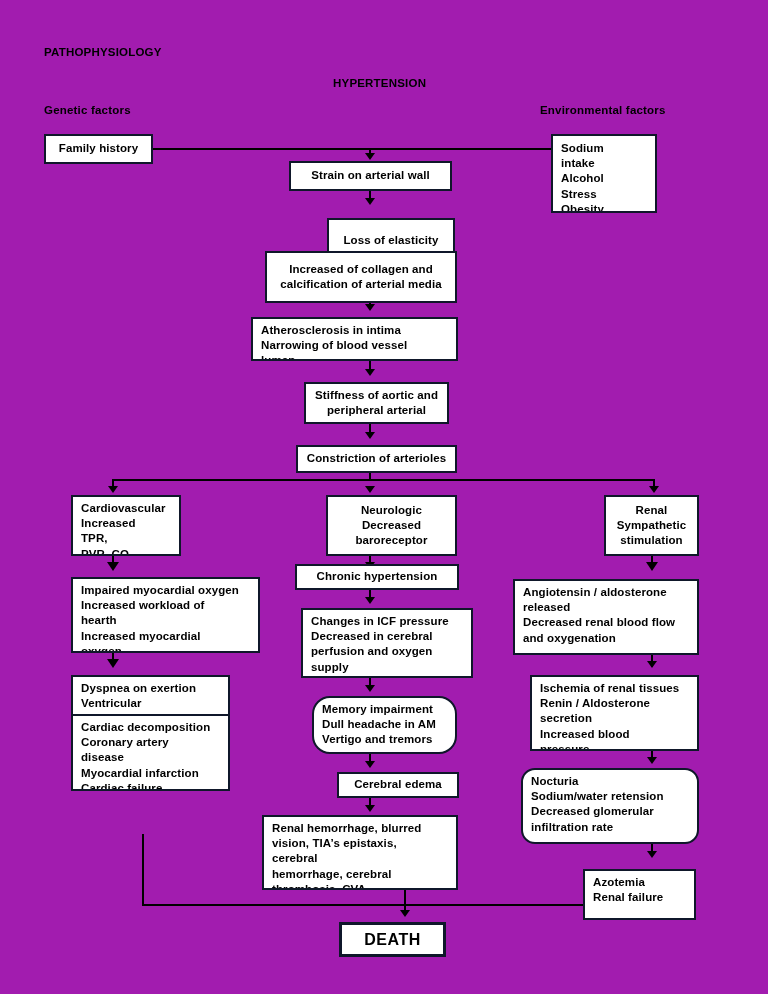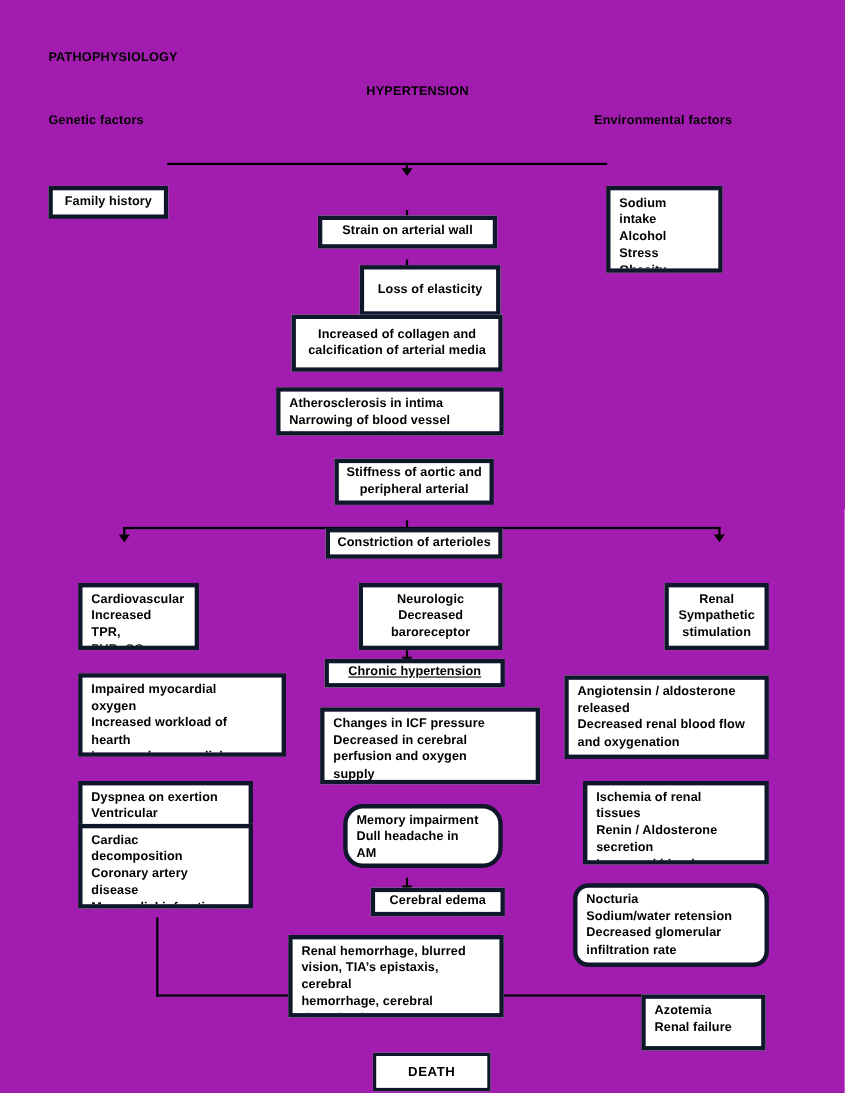--- a/index.html
+++ b/index.html
@@ -23,50 +23,49 @@
     position: absolute;
     font-weight: bold;
     font-size: 11.5px;
     letter-spacing: 0.2px;
     white-space: nowrap;
     line-height: 1.1;
   }
   .node {
     position: absolute;
     box-sizing: border-box;
-    border: 4px solid #0f172a;
+    border: 2px solid #0f172a;
     background: #ffffff;
     font-weight: bold;
     font-size: 11.5px;
     line-height: 1.32;
     letter-spacing: 0.1px;
     overflow: hidden;
     z-index: 3;
-    margin-top: 35px;
   }
   .node .txt {
     display: block;
     white-space: pre-line;
   }
   .node.center {
     display: flex;
     align-items: center;
     justify-content: center;
     text-align: center;
   }
   .node.center .txt { text-align: center; }
   .node.left {
     padding: 4px 17px 0 8px;
     text-align: left;
   }
   .node.death {
     display: flex;
     align-items: center;
     justify-content: center;
-    font-size: 12px;
+    font-size: 16px;
     letter-spacing: 0.5px;
   }
   
   .vline {
     position: absolute;
     width: 2px;
     background: #000000;
     z-index: 1;
   }
   .hline {
@@ -118,21 +117,21 @@
 
   <div class="vline" style="left:369px; top:148px; height:8px;"></div>
   <div class="arrow small" style="left:365px; top:153px;"></div>
 
   <div class="node center" style="left:289px; top:161px; width:163px; height:30px;">
     <span class="txt">Strain on arterial wall</span>
   </div>
   <div class="vline" style="left:369px; top:191px; height:9px;"></div>
   <div class="arrow small" style="left:365px; top:198px;"></div>
 
-  <div class="node center" style="left:327px; top:206px; width:128px; height:46px;">
+  <div class="node center" style="left:327px; top:218px; width:128px; height:46px;">
     <span class="txt">Loss of elasticity</span>
   </div>
   <div class="vline" style="left:369px; top:236px; height:9px;"></div>
   <div class="arrow small" style="left:365px; top:243px;"></div>
 
   <div class="node center" style="left:265px; top:251px; width:192px; height:52px;">
     <span class="txt">Increased of collagen and
 calcification of arterial media</span>
   </div>
   <div class="vline" style="left:369px; top:296px; height:10px;"></div>
@@ -199,27 +198,27 @@
   <div class="vline" style="left:142px; top:834px; height:72px;"></div>
 
   <div class="node center" style="left:326px; top:495px; width:131px; height:61px;">
     <span class="txt">Neurologic
 Decreased
 baroreceptor</span>
   </div>
   <div class="vline" style="left:369px; top:556px; height:10px;"></div>
   <div class="arrow small" style="left:365px; top:562px;"></div>
 
-  <div class="node center" style="left:295px; top:564px; width:164px; height:26px;text-decoration:underline;">
+  <div class="node center" style="left:295px; top:564px; width:164px; height:26px;">
     <span class="txt">Chronic hypertension</span>
   </div>
   <div class="vline" style="left:369px; top:590px; height:10px;"></div>
   <div class="arrow small" style="left:365px; top:597px;"></div>
 
-  <div class="node left" style="left:291px; top:608px; width:200px; height:70px;">
+  <div class="node left" style="left:301px; top:608px; width:172px; height:70px;">
     <span class="txt">Changes in ICF pressure
 Decreased in cerebral
 perfusion and oxygen
 supply</span>
   </div>
   <div class="vline" style="left:369px; top:678px; height:11px;"></div>
   <div class="arrow small" style="left:365px; top:685px;"></div>
 
   <div class="node left" style="left:312px; top:696px; width:145px; height:58px;border-radius:18px;">
     <span class="txt">Memory impairment

